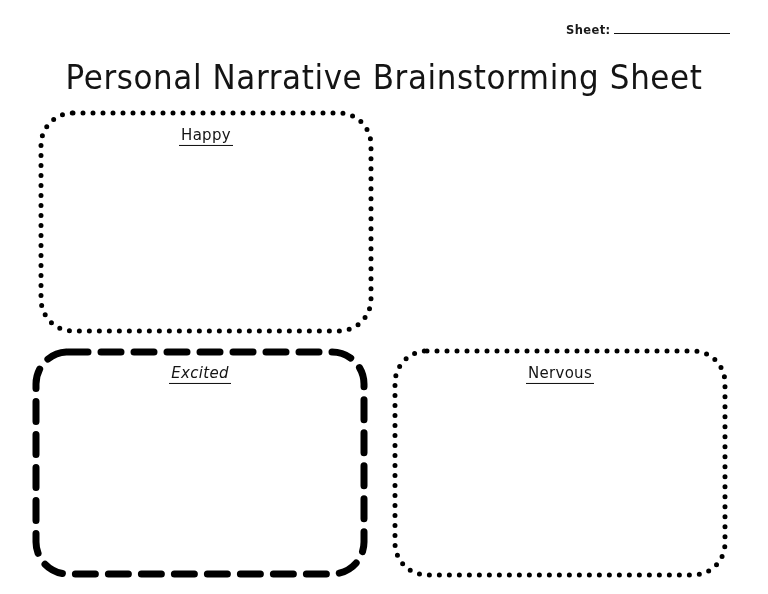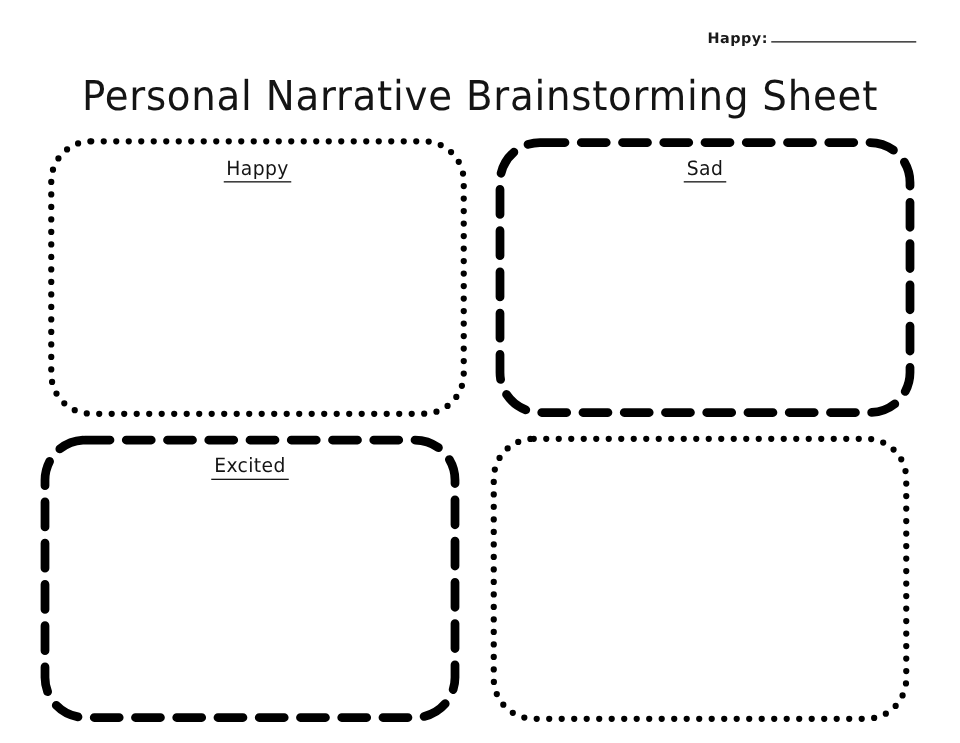--- a/index.html
+++ b/index.html
@@ -108,65 +108,59 @@
   }
   .box svg rect {
     fill: none;
     stroke: #000000;
     stroke-linecap: round;
   }
 
   
   #box-happy   { left: 38px;  top: 110px; width: 336px; height: 224px; }
   #box-sad     { left: 396px; top: 110px; width: 336px; height: 224px; }
-  #box-excited { left: 32px;  top: 348px; width: 336px; height: 230px; }
+  #box-excited { left: 32px;  top: 348px; width: 336px; height: 230px; font-style: italic; }
   #box-nervous { left: 392px; top: 348px; width: 336px; height: 230px; }
 </style>
 </head>
 <body>
 
 <div class="sheet">
 
   <div class="name-row">
-    <span class="name-label">Happy:</span>
+    <span class="name-label">Sheet:</span>
     <span class="name-blank"></span>
   </div>
 
   <div class="title">Personal Narrative Brainstorming Sheet</div>
 
   <div class="box" id="box-happy">
     <svg viewBox="0 0 336 224" preserveAspectRatio="none">
       <rect x="3" y="3" width="330" height="218" rx="32" ry="32" stroke-width="5" stroke-dasharray="0 10"></rect>
     </svg>
     <div class="box-label">
       <span>Happy</span>
     </div>
     <div class="box-body"></div>
   </div>
 
-  <div class="box" id="box-sad">
-    <svg viewBox="0 0 336 224" preserveAspectRatio="none">
-      <rect x="4" y="4" width="328" height="216" rx="32" ry="32" stroke-width="7" stroke-dasharray="20 13"></rect>
-    </svg>
-    <div class="box-label">
-      <span>Sad</span>
-    </div>
-    <div class="box-body"></div>
-  </div>
 
   <div class="box" id="box-excited">
     <svg viewBox="0 0 336 230" preserveAspectRatio="none">
       <rect x="4" y="4" width="328" height="222" rx="32" ry="32" stroke-width="7" stroke-dasharray="20 13"></rect>
     </svg>
     <div class="box-label">
       <span>Excited</span>
     </div>
     <div class="box-body"></div>
   </div>
 
   <div class="box" id="box-nervous">
     <svg viewBox="0 0 336 230" preserveAspectRatio="none">
       <rect x="3" y="3" width="330" height="224" rx="32" ry="32" stroke-width="5" stroke-dasharray="0 10"></rect>
     </svg>
+    <div class="box-label">
+      <span>Nervous</span>
+    </div>
     <div class="box-body"></div>
   </div>
 
 </div>
 
 </body></html>

